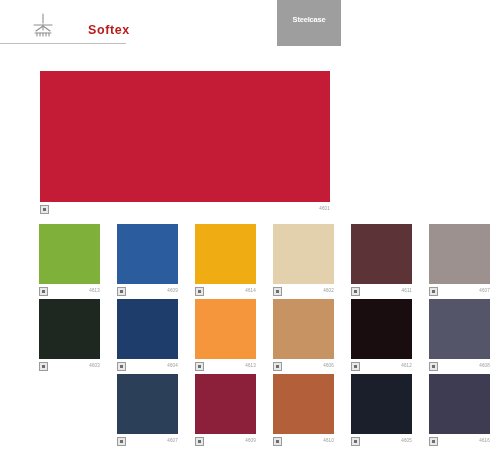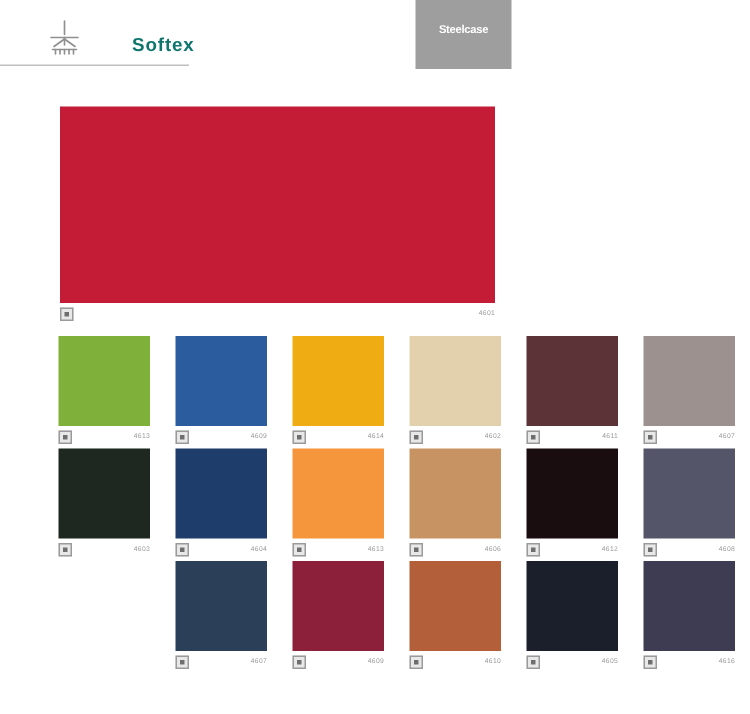--- a/index.html
+++ b/index.html
@@ -143,21 +143,21 @@
         <line x1="5" y1="21" x2="21" y2="21"></line>
         <line x1="7" y1="21" x2="7" y2="24"></line>
         <line x1="10" y1="21" x2="10" y2="24"></line>
         <line x1="13" y1="21" x2="13" y2="24"></line>
         <line x1="16" y1="21" x2="16" y2="24"></line>
         <line x1="19" y1="21" x2="19" y2="24"></line>
       </g>
     </svg>
   </span>
 
-  <div class="brand-title" style="color: #0f766e;">Softex</div>
+  <div class="brand-title" style="color: #b91c1c;">Softex</div>
 
   <div class="header-rule"></div>
 
   <div class="logo-box" style="background: rgb(158, 158, 158);">
     <div class="logo-text">Steelcase</div>
   </div>
 </div>
 
 <div class="hero">
   <div class="hero-color" style="background: rgb(196, 27, 54);"></div>

